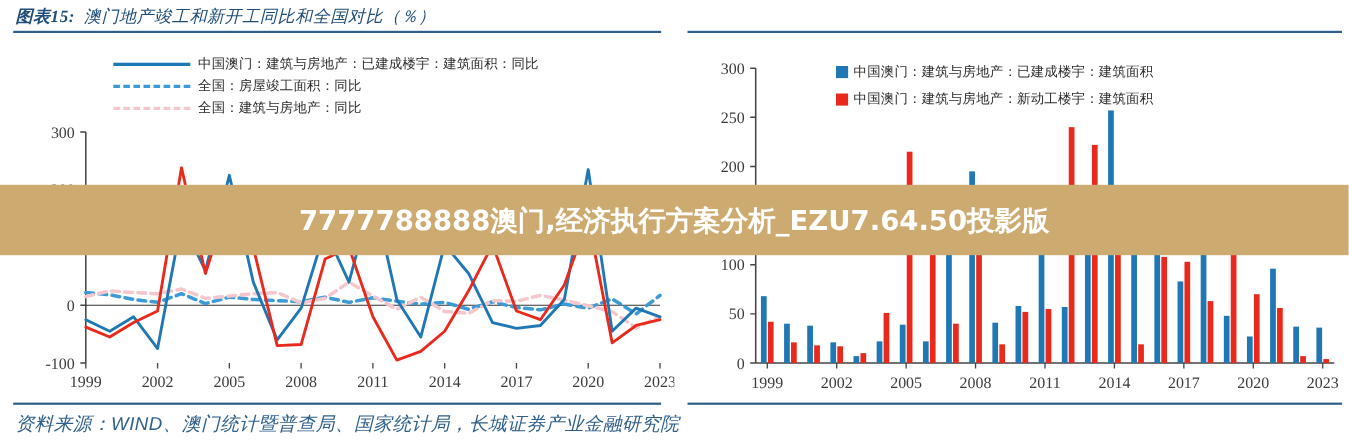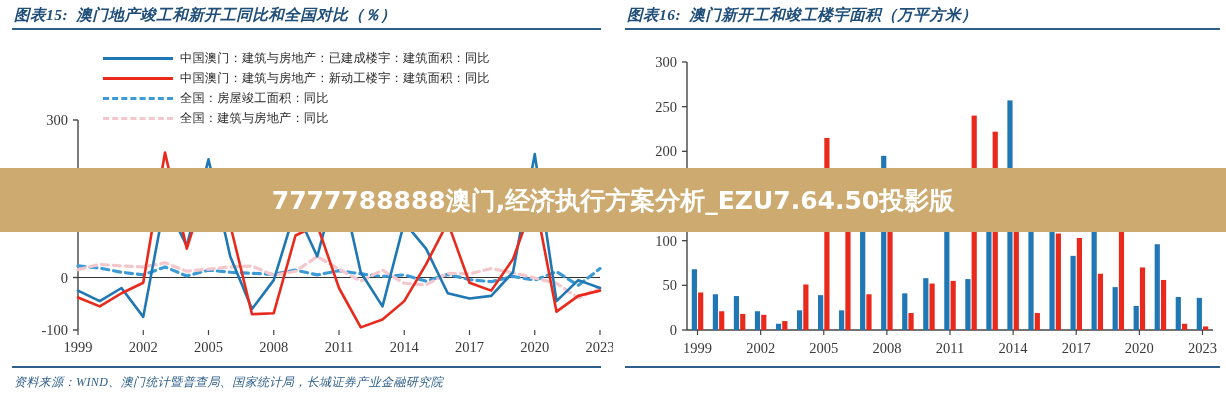--- a/index.html
+++ b/index.html
@@ -21,39 +21,39 @@
     position: absolute; left: 14px; top: 5px;
     font-family: "Liberation Serif", serif;
     font-style: italic;
     font-weight: bold;
     font-size: 15.5px;
     color: #1f4e79;
     letter-spacing: 0.5px;
     white-space: nowrap;
   }
   .fig-title .num { font-style: italic; font-weight: bold; margin-top: 41px; }
-  .fig-title .ttl { font-weight: bold; font-style: italic; padding-left: 8px;}
+  .fig-title .ttl { font-weight: normal; font-style: italic; padding-left: 8px;}
 
   .title-rule {
     position: absolute; left: 12px; top: 28px; width: 589px; height: 2px;
     background: #2e5f8a;
   }
   .panel-right .title-rule { left: 12px; width: 595px; }
 
   .src-rule {
     position: absolute; left: 12px; top: 366px; width: 589px; height: 1.5px;
     background: #2e5f8a;
   }
   .panel-right .src-rule { left: 12px; width: 595px; }
 
   .src-note {
     position: absolute; left: 14px; top: 374px;
-    font-family: Liberation Serif, serif;
+    font-family: Liberation Sans, sans-serif;
     font-style: italic;
-    font-size: 12px;
+    font-size: 17px;
     color: #2e5f8a;
     letter-spacing: 0.4px;
     white-space: nowrap;
   }
 
   
   .plot { position: absolute; }
   .plot svg { display: block; }
 
   
@@ -105,24 +105,20 @@
   <div class="panel panel-left">
     <div class="fig-title">
       <span class="num">图表15:</span><span class="ttl">澳门地产竣工和新开工同比和全国对比（％）</span>
     </div>
     <div class="title-rule"></div>
 
     <div class="legend-left">
       <div class="lg-row">
         <span class="lg-line lg-solid" style="border-color:#1f77b4;"></span>
         <span class="lg-text">中国澳门：建筑与房地产：已建成楼宇：建筑面积：同比</span>
-      </div>
-      <div class="lg-row">
-        <span class="lg-line lg-solid" style="border-color:#e8291c;"></span>
-        <span class="lg-text">中国澳门：建筑与房地产：新动工楼宇：建筑面积：同比</span>
       </div>
       <div class="lg-row">
         <span class="lg-line lg-dash" style="border-color:#3c9ad6;"></span>
         <span class="lg-text">全国：房屋竣工面积：同比</span>
       </div>
       <div class="lg-row">
         <span class="lg-line lg-dash" style="border-color:#f4c7cd;"></span>
         <span class="lg-text">全国：建筑与房地产：同比</span>
       </div>
     </div>
@@ -164,25 +160,32 @@
           <polyline points="78.00,290.63 99.75,301.13 121.50,288.00 143.25,316.88 165.00,201.38 186.75,246.00 208.50,159.38 230.25,256.50 252.00,309.00 273.75,280.13 295.50,209.25 317.25,256.50 339.00,175.13 360.75,272.25 382.50,306.38 404.25,222.38 426.00,248.63 447.75,293.25 469.50,298.50 491.25,295.88 513.00,272.25 534.75,154.13 556.50,301.13 578.25,280.13 600.00,288.00" fill="none" stroke="#1f77b4" stroke-width="2.6" stroke-linejoin="round" stroke-linecap="round"></polyline>
           <polyline points="78.00,297.45 99.75,306.38 121.50,293.25 143.25,282.75 165.00,152.55 186.75,248.63 208.50,180.38 230.25,225.00 252.00,314.25 273.75,313.20 295.50,235.50 317.25,225.00 339.00,288.00 360.75,327.38 382.50,319.50 404.25,301.13 426.00,264.38 447.75,222.38 469.50,282.75 491.25,290.63 513.00,259.13 534.75,198.75 556.50,311.63 578.25,295.88 600.00,290.63" fill="none" stroke="#e8291c" stroke-width="2.6" stroke-linejoin="round" stroke-linecap="round"></polyline>
         </svg>
     </div>
 
     <div class="src-rule"></div>
     <div class="src-note">资料来源：WIND、澳门统计暨普查局、国家统计局，长城证券产业金融研究院</div>
   </div>
 
   <div class="panel panel-right">
-    <div class="fig-title">
-      <span class="num">图表16:</span><span class="ttl">澳门新开工和竣工楼宇面积（万平方米）</span>
-    </div>
     <div class="title-rule"></div>
 
+    <div class="legend-right" style="left:147px;top:57px;">
+      <div class="lg-row-r">
+        <span class="lg-swatch" style="background:#1f77b4;"></span>
+        <span class="lg-text">中国澳门：建筑与房地产：已建成楼宇：建筑面积</span>
+      </div>
+      <div class="lg-row-r">
+        <span class="lg-swatch" style="background:#e8291c;"></span>
+        <span class="lg-text">中国澳门：建筑与房地产：新动工楼宇：建筑面积</span>
+      </div>
+    </div>
 
     <div class="plot" style="left:0;top:0;">
       <svg id="svg16" width="613" height="368">
           <path d="M 74 62 L 74 330" stroke="#444" stroke-width="1.4" fill="none"></path>
           <line x1="69" y1="62" x2="74" y2="62" stroke="#444" stroke-width="1.3"></line>
           <text x="64" y="67" font-family="Liberation Serif, serif" font-size="14.5" fill="#3a3a3a" text-anchor="end">300</text>
           <line x1="69" y1="106.66666666666666" x2="74" y2="106.66666666666666" stroke="#444" stroke-width="1.3"></line>
           <text x="64" y="111.66666666666666" font-family="Liberation Serif, serif" font-size="14.5" fill="#3a3a3a" text-anchor="end">250</text>
           <line x1="69" y1="151.33333333333334" x2="74" y2="151.33333333333334" stroke="#444" stroke-width="1.3"></line>
           <text x="64" y="156.33333333333334" font-family="Liberation Serif, serif" font-size="14.5" fill="#3a3a3a" text-anchor="end">200</text>

